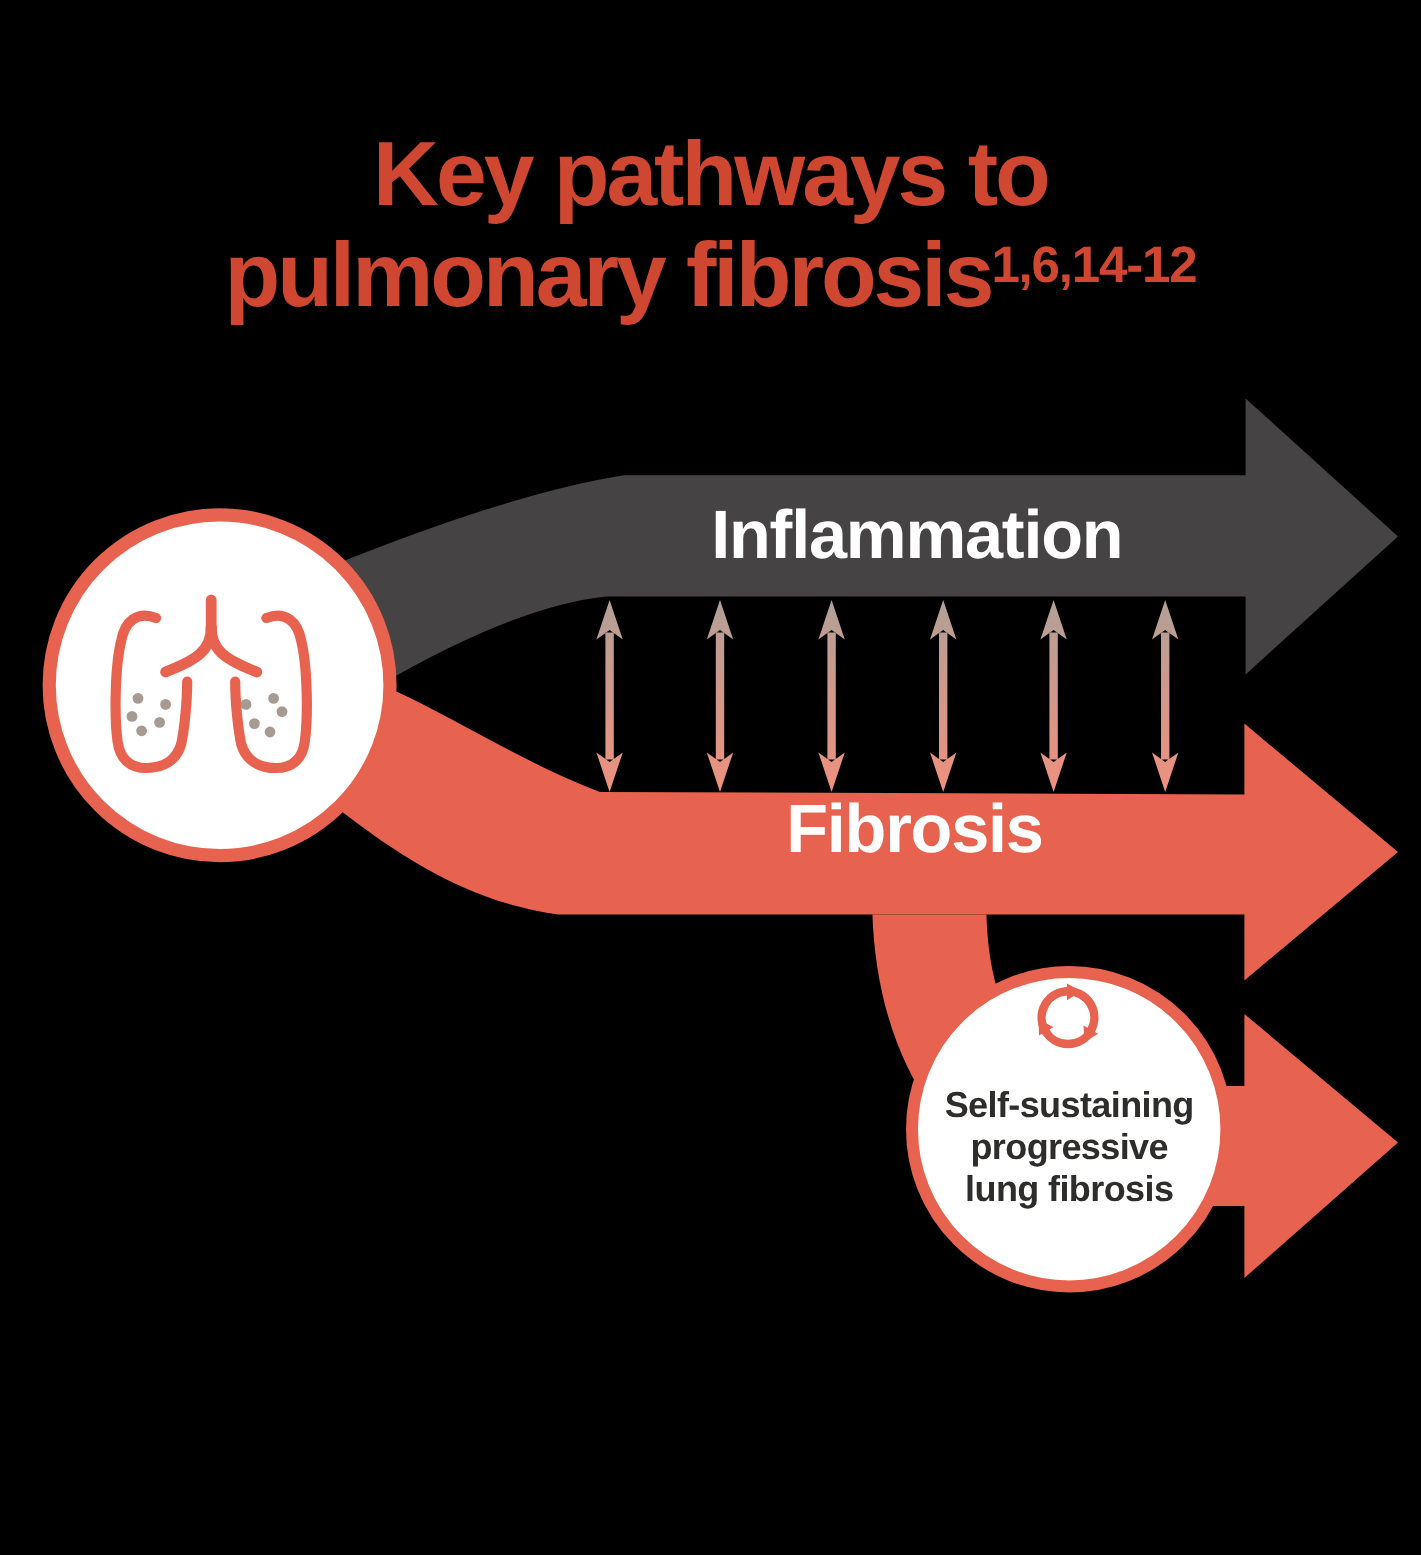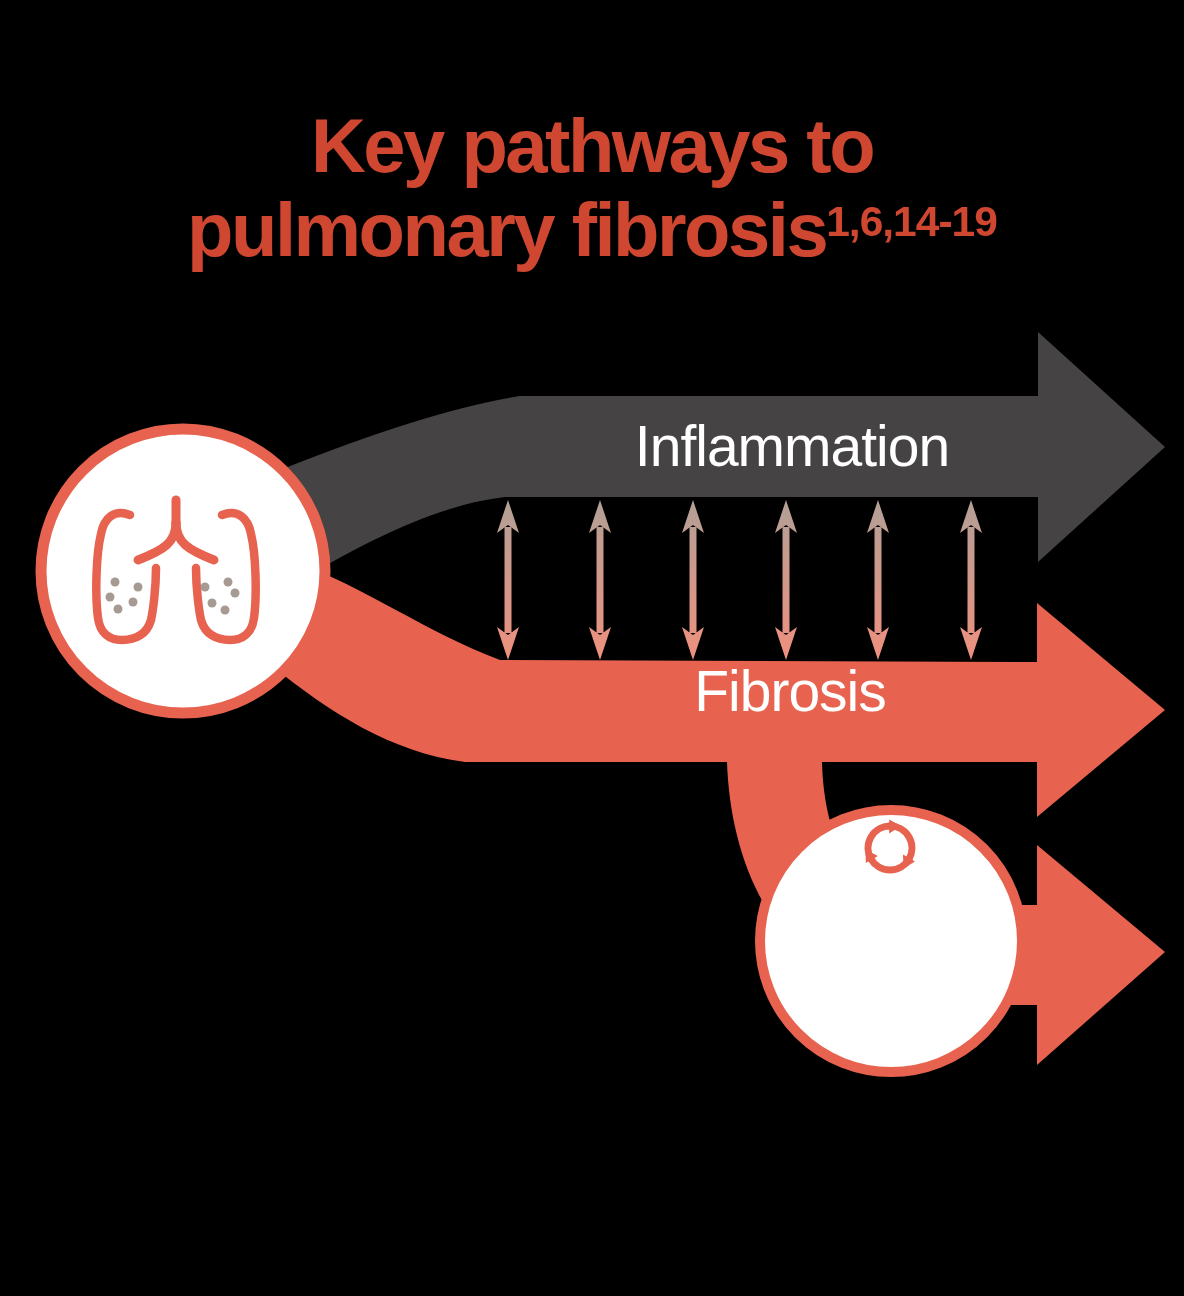--- a/index.html
+++ b/index.html
@@ -24,23 +24,22 @@
     position:absolute;left:0;top:104px;width:100%;margin:0;
     text-align:center;color:var(--title-red);
     font-size:76px;line-height:84px;font-weight:700;letter-spacing:-2.5px;
   }
   .title .refs{
     font-size:0.56em;font-weight:700;letter-spacing:-1px;
     position:relative;top:-0.48em;vertical-align:baseline;
   }
   .band-label{
     position:absolute;transform:translate(-50%,-50%);
-    color:var(--label-white);font-weight:400;font-size:57px;letter-spacing:-1px;
+    color:var(--label-white);font-weight:700;font-size:57px;letter-spacing:-1px;
     white-space:nowrap;
-    margin-left:28px;
   }
   .label-inflammation{left:764px;top:446px;}
   .label-fibrosis{left:762px;top:691px;}
   .outcome-caption{
     position:absolute;left:891px;top:956px;transform:translate(-50%,-50%);
     text-align:center;color:var(--caption-dark);
     font-size:30px;line-height:35px;font-weight:700;letter-spacing:-0.5px;
     white-space:nowrap;
   }
   .outcome-caption span{display:block;}
@@ -120,20 +119,25 @@
         <g transform="rotate(240)">
           <path class="cyc" d="M0 -22 A22 22 0 0 1 19 11"></path>
           <path class="cychead" d="M13.5 20.5 L25 13.5 L13 6.5 Z"></path>
         </g>
       </g>
     </g>
   </svg>
 
   <h1 class="title">
     <span>Key pathways to</span><br>
-    <span>pulmonary fibrosis</span><span class="refs">1,6,14-19</span>
+    <span>pulmonary fibrosis</span><span class="refs">1,6,14-12</span>
   </h1>
 
   <div class="band-label label-inflammation">Inflammation</div>
 
   <div class="band-label label-fibrosis">Fibrosis</div>
 
+  <div class="outcome-caption">
+    <span>Self-sustaining</span>
+    <span>progressive</span>
+    <span>lung fibrosis</span>
+  </div>
 </div>
 
 </body></html>

